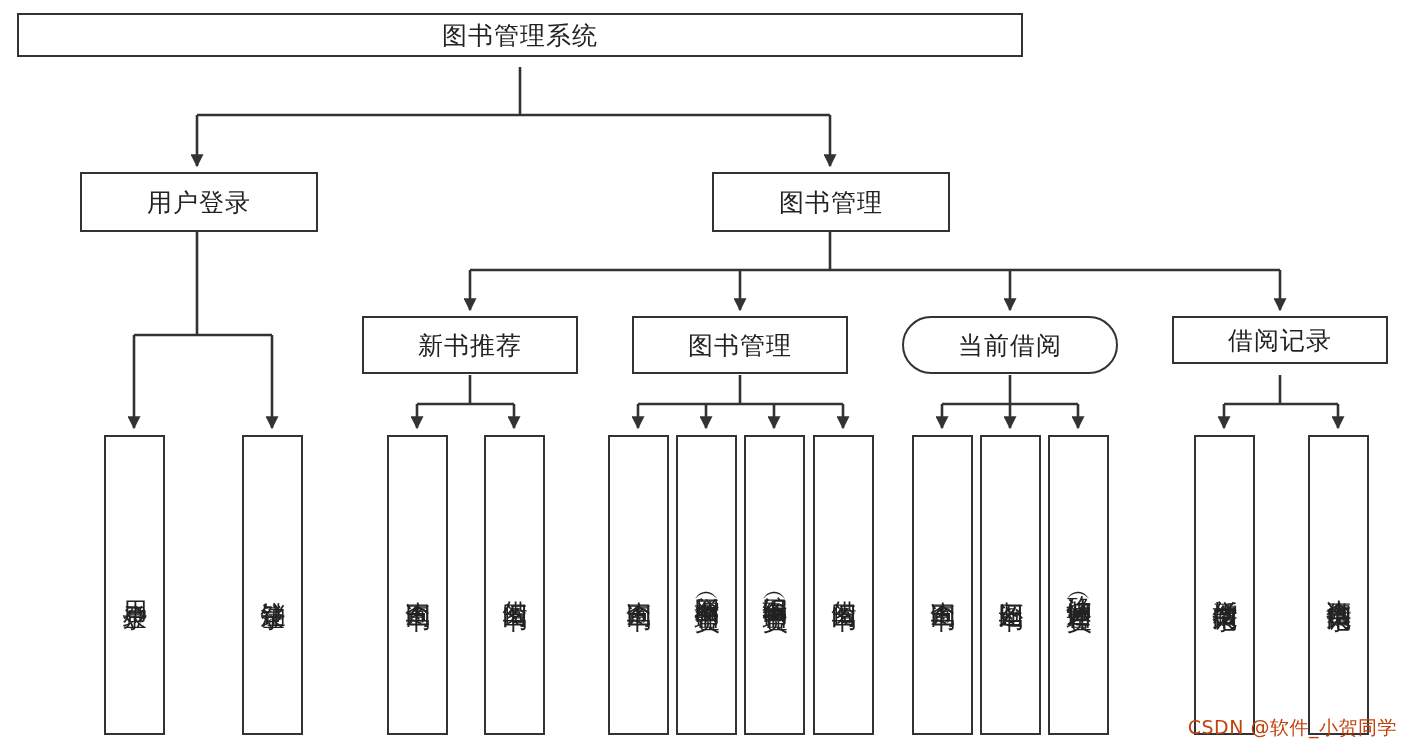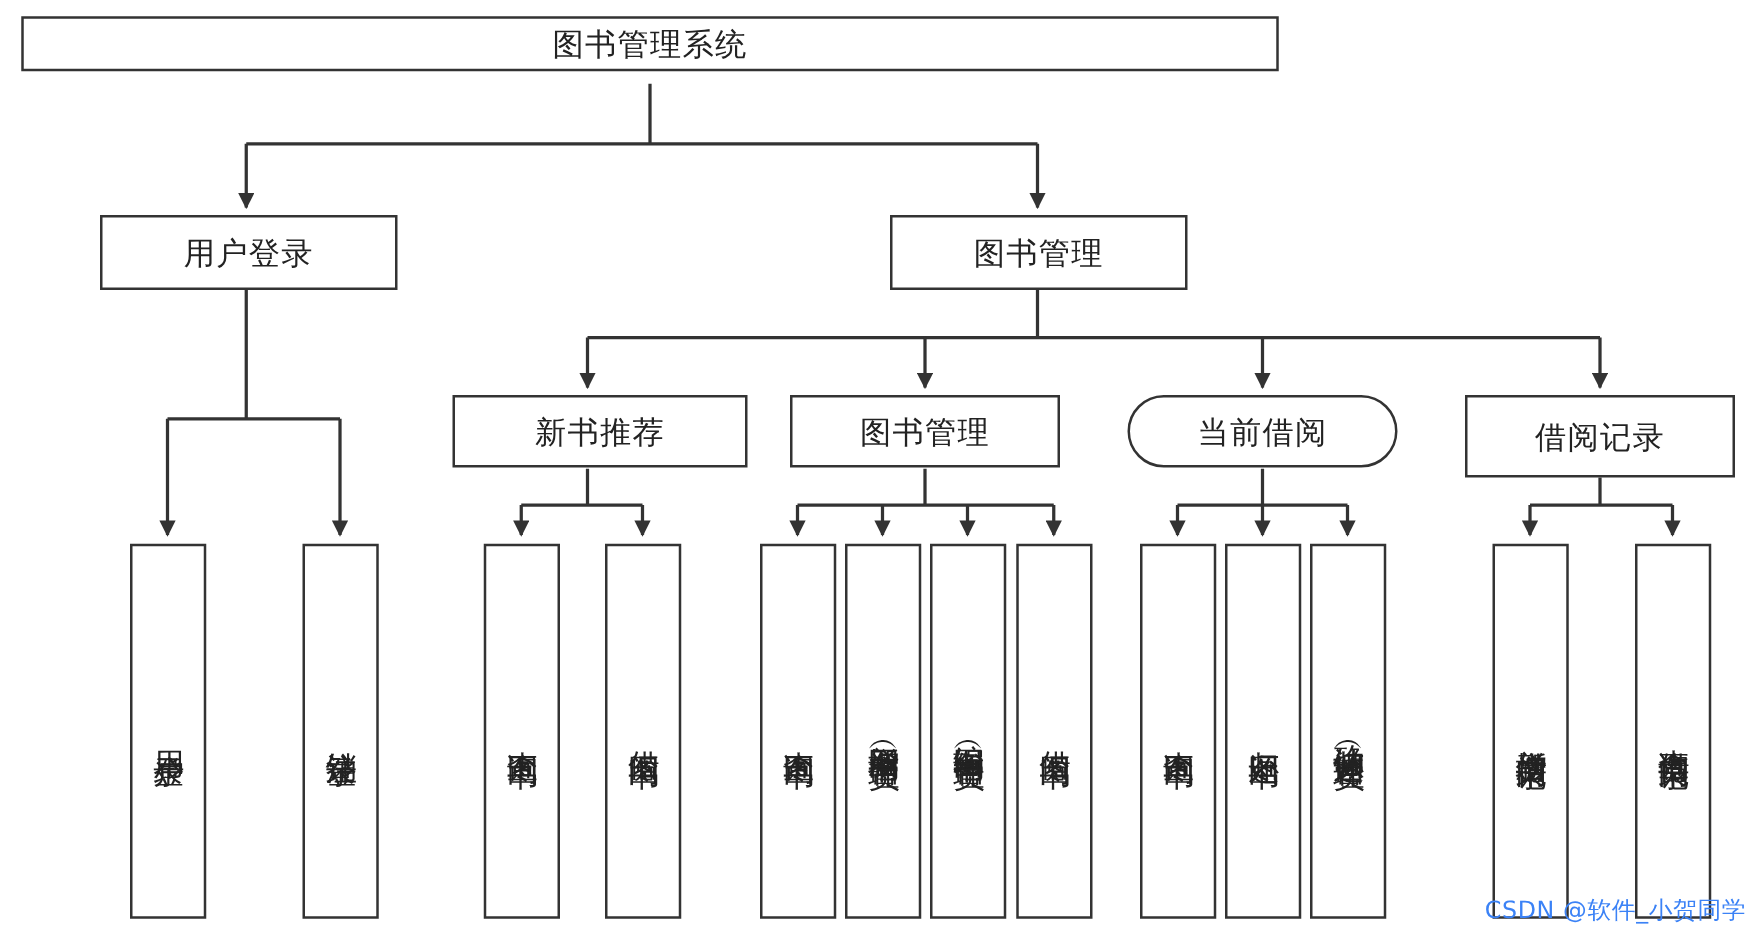--- a/index.html
+++ b/index.html
@@ -50,21 +50,21 @@
   }
   .node.vert .vtext {
     writing-mode: vertical-rl;
     text-orientation: upright;
   }
   .watermark {
     position: absolute;
     right: 8px;
     bottom: 6px;
     font-size: 19px;
-    color: #3b82f6;
+    color: #c2410c;
     letter-spacing: 0.5px;
     white-space: nowrap;
     font-family: "DejaVu Sans", "Liberation Sans", sans-serif;
   }
 </style>
 </head>
 <body>
 
 <div id="canvas">
 
@@ -122,30 +122,30 @@
     <span>图书管理系统</span>
   </div>
 
   <div class="node horiz" style="left:80px; top:172px; width:238px; height:60px;">
     <span>用户登录</span>
   </div>
   <div class="node horiz" style="left:712px; top:172px; width:238px; height:60px;">
     <span>图书管理</span>
   </div>
 
-  <div class="node horiz" style="left:362px; top:316px; width:236px; height:58px;">
+  <div class="node horiz" style="left:362px; top:316px; width:216px; height:58px;">
     <span>新书推荐</span>
   </div>
   <div class="node horiz" style="left:632px; top:316px; width:216px; height:58px;">
     <span>图书管理</span>
   </div>
   <div class="node horiz" style="left:902px; top:316px; width:216px; height:58px;border-radius:29px;">
     <span>当前借阅</span>
   </div>
-  <div class="node horiz" style="left:1172px; top:316px; width:216px; height:66px;">
+  <div class="node horiz" style="left:1172px; top:316px; width:216px; height:48px;">
     <span>借阅记录</span>
   </div>
 
   <div class="node vert" style="left:104px; top:435px; width:61px; height:300px;">
     <span class="vtext">用户登录</span>
   </div>
   <div class="node vert" style="left:242px; top:435px; width:61px; height:300px;">
     <span class="vtext">注销登录</span>
   </div>
 

